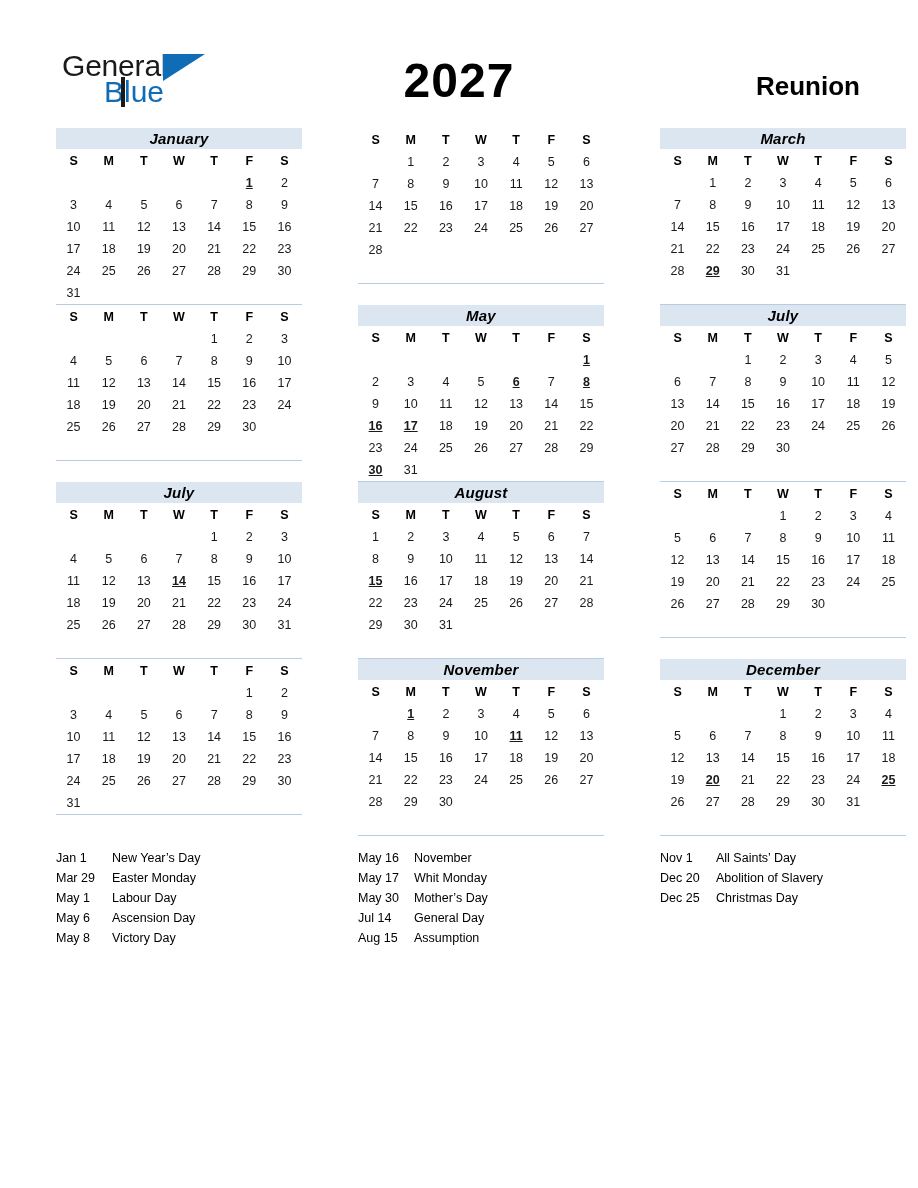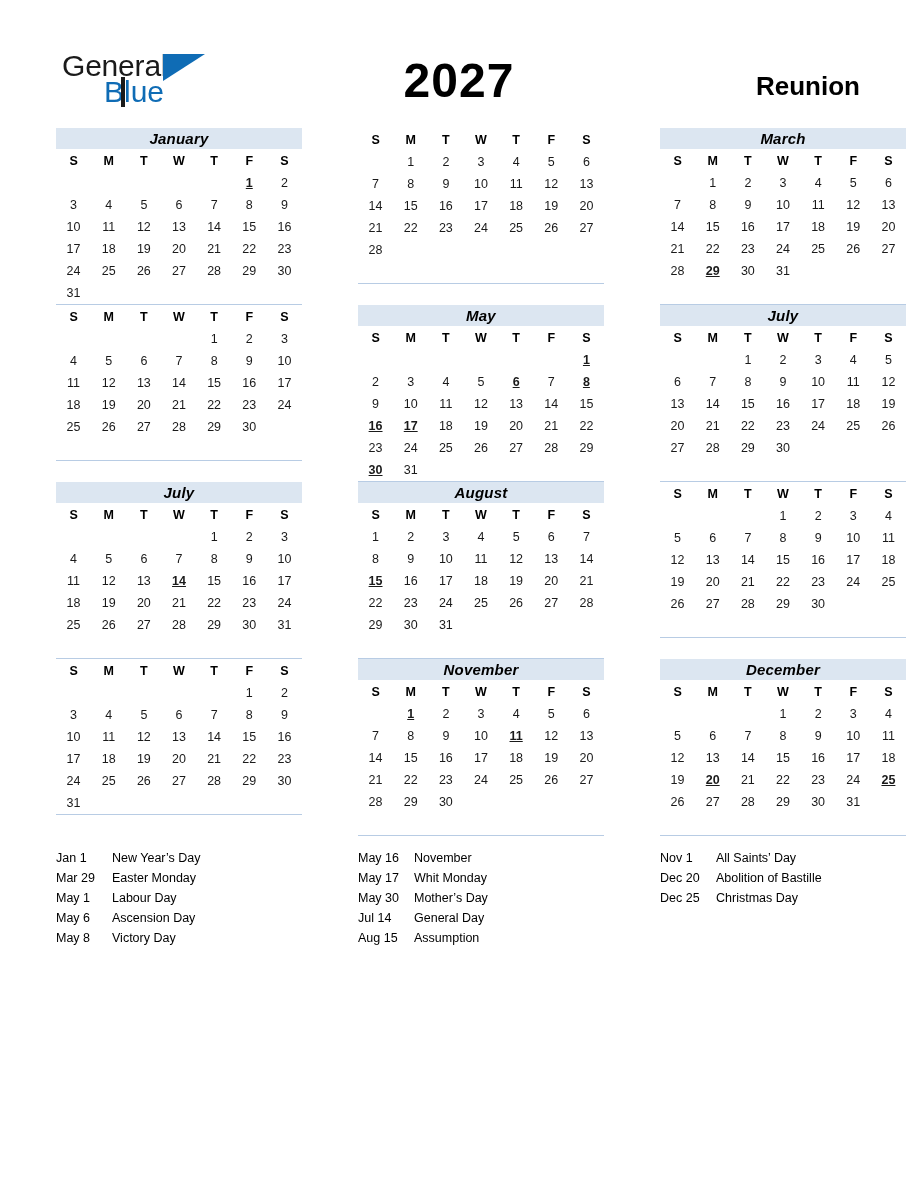--- a/index.html
+++ b/index.html
@@ -1125,21 +1125,21 @@
           <span class="legend-name">Assumption</span>
         </div>
       </div>
       <div class="legend-col">
         <div class="legend-row">
           <span class="legend-date">Nov 1</span>
           <span class="legend-name">All Saints’ Day</span>
         </div>
         <div class="legend-row">
           <span class="legend-date">Dec 20</span>
-          <span class="legend-name">Abolition of Bastille</span>
+          <span class="legend-name">Abolition of Slavery</span>
         </div>
         <div class="legend-row">
           <span class="legend-date">Dec 25</span>
           <span class="legend-name">Christmas Day</span>
         </div>
       </div>
     </div>
 
 </div>
 

